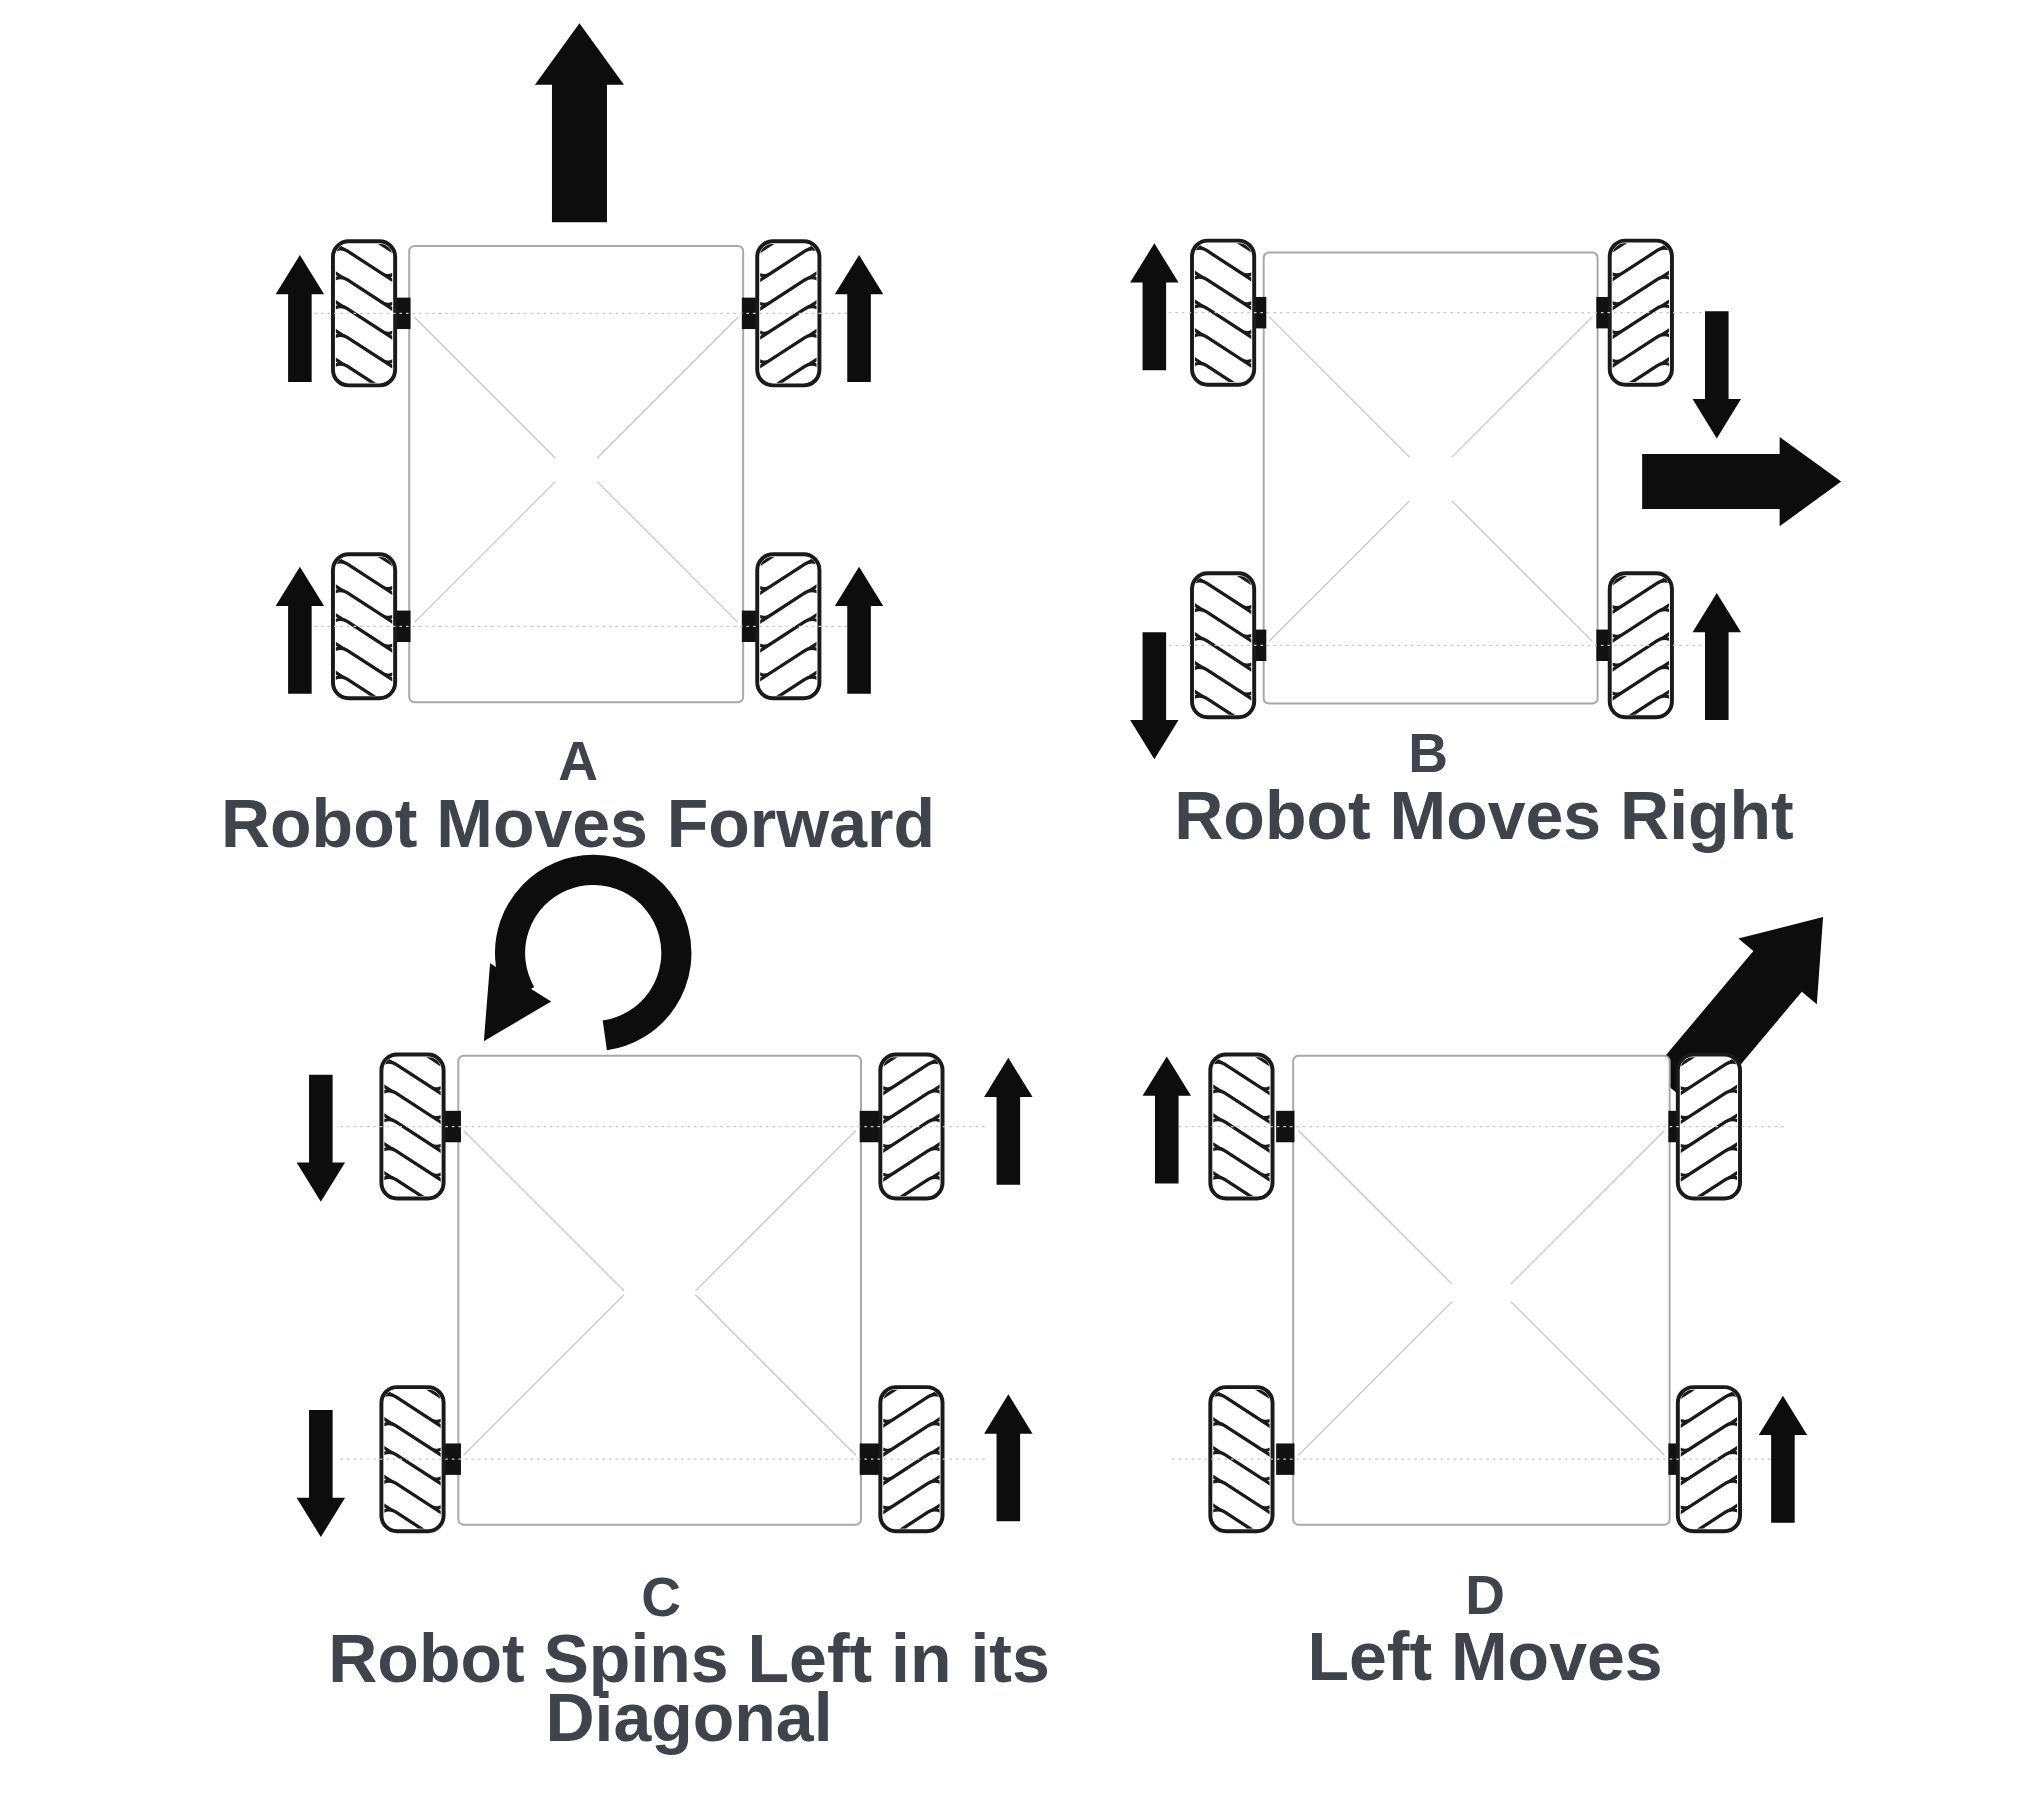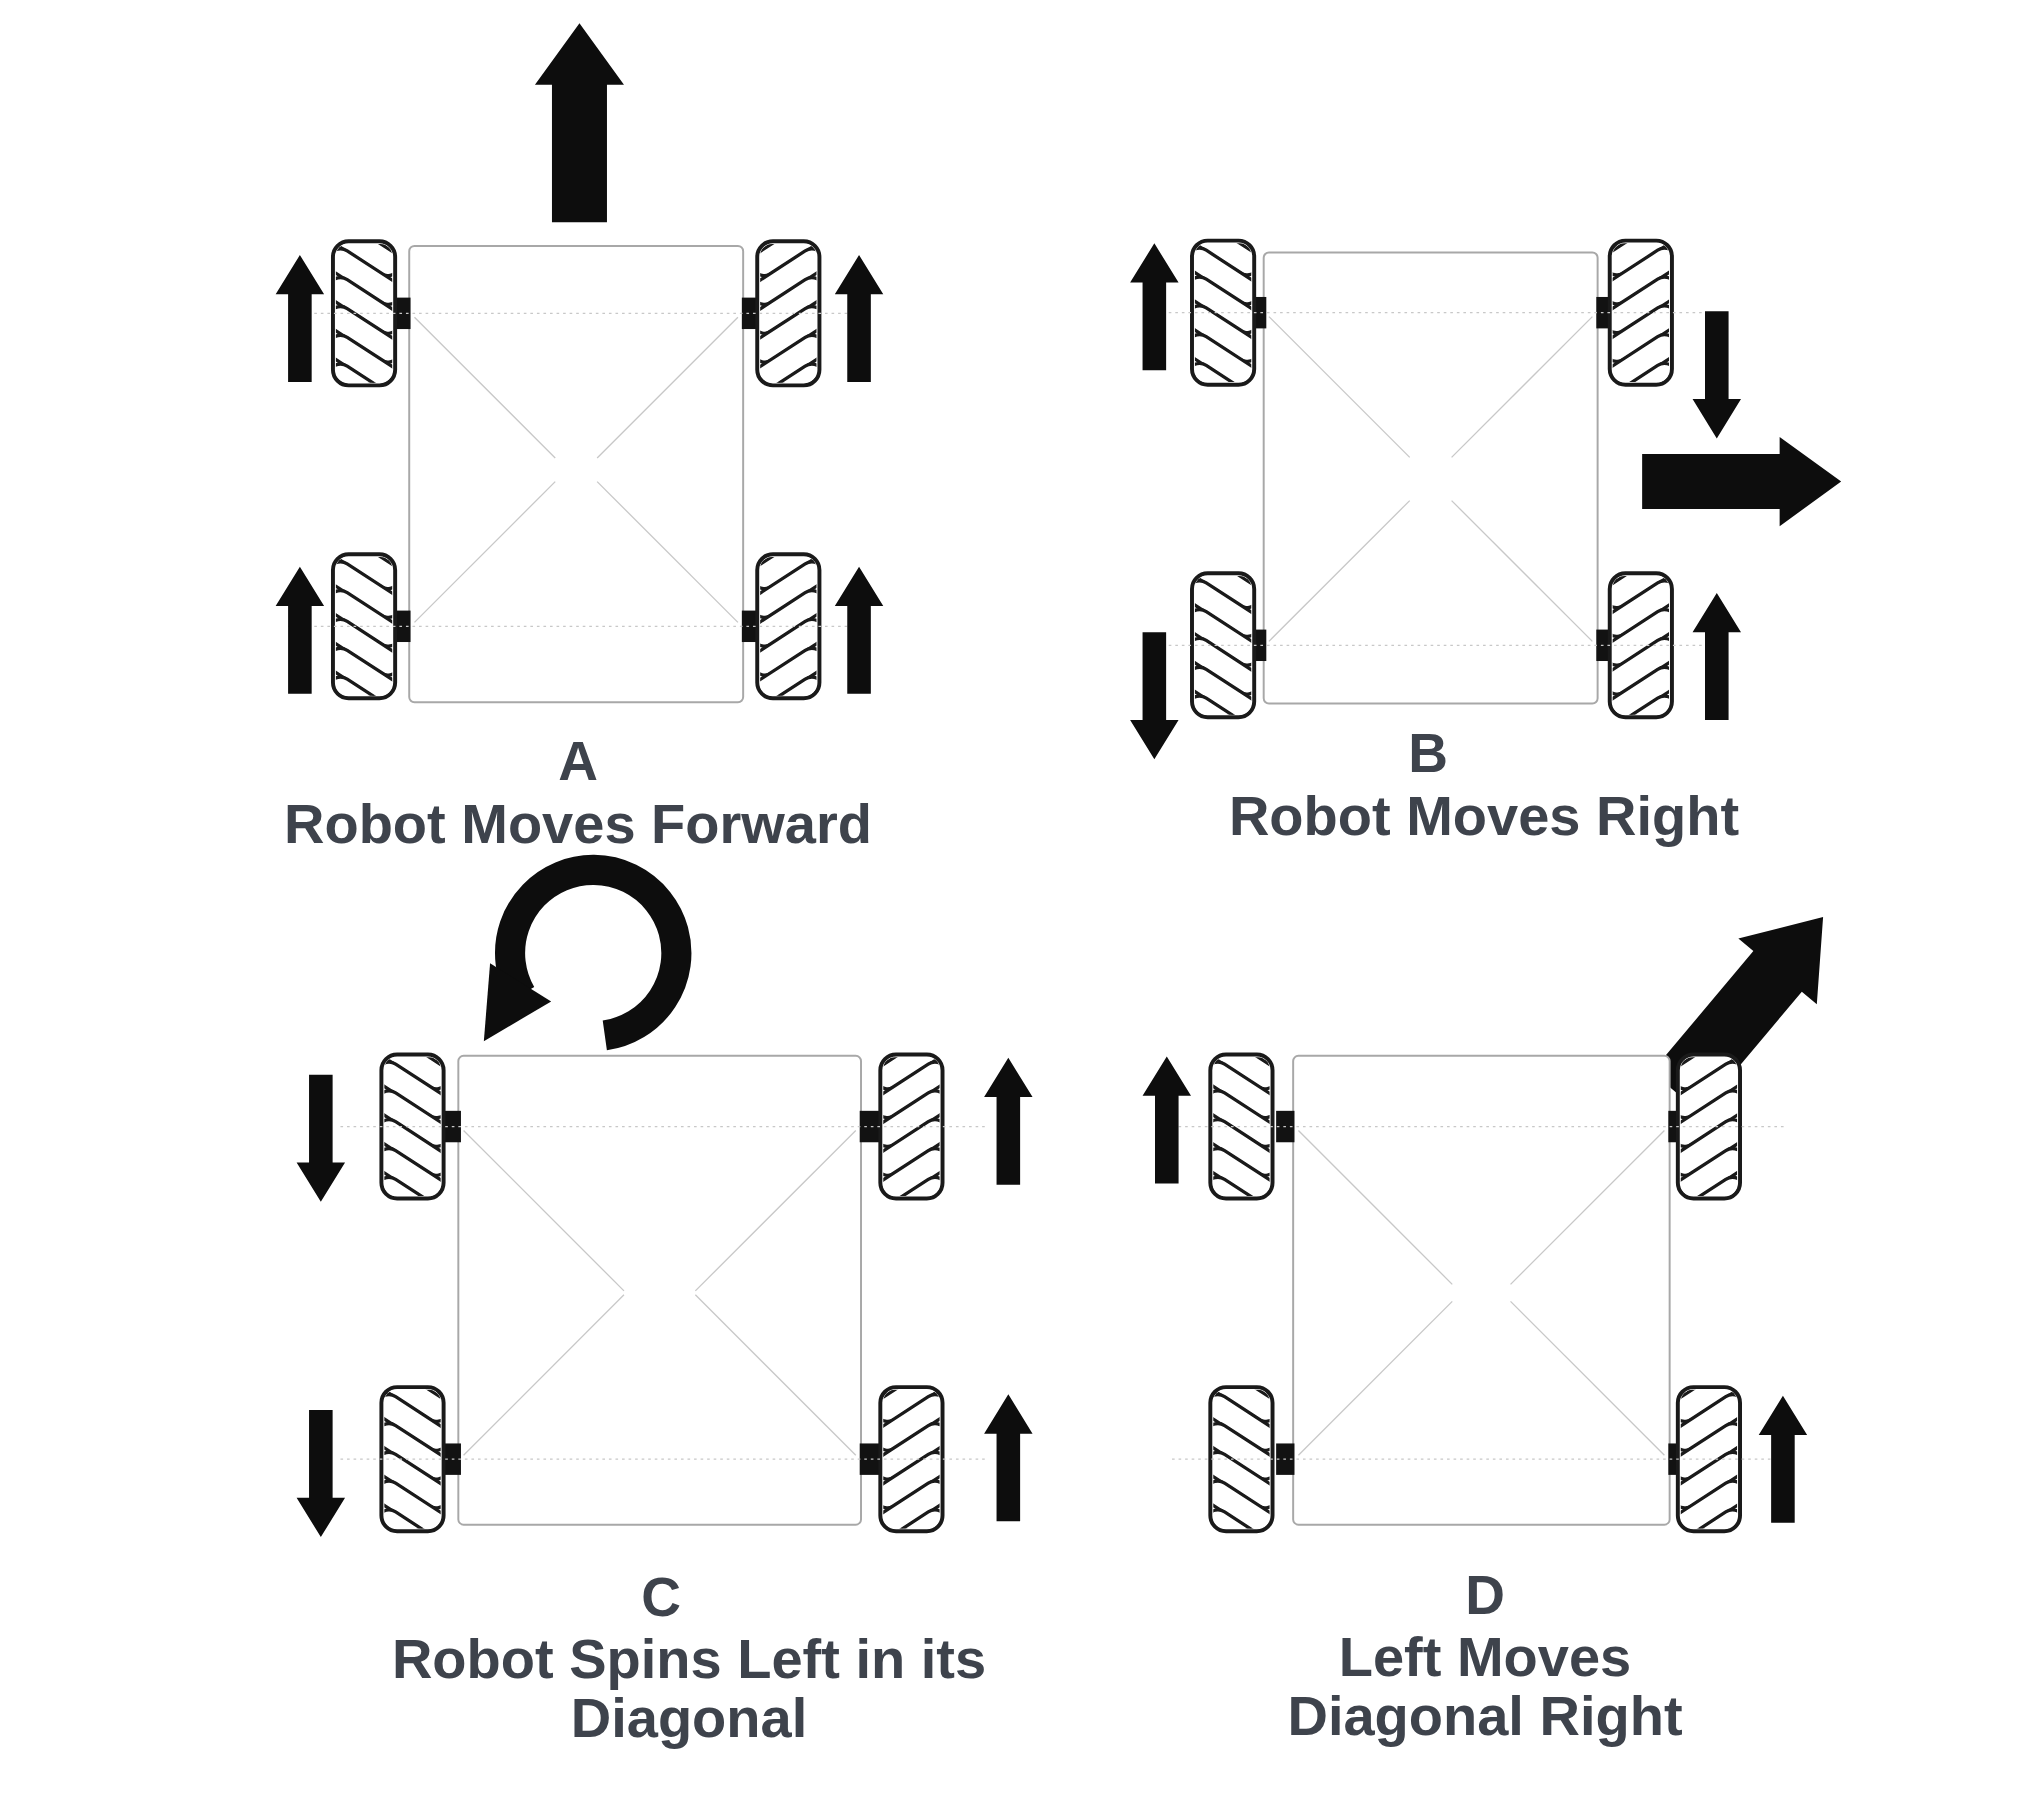--- a/index.html
+++ b/index.html
@@ -16,21 +16,21 @@
     transform:translateX(-50%);
     font-size:55px;font-weight:bold;
     line-height:59px;
     color:#3e434c;
     white-space:nowrap;
     text-align:center;
   }
   .panel-caption{
     position:absolute;
     transform:translateX(-50%);
-    font-size:56px;font-weight:bold;
+    font-size:68px;font-weight:bold;
     line-height:59px;
     color:#3e434c;
     white-space:nowrap;
     text-align:center;
   }
 </style>
 </head>
 <body>
 
 <div class="stage">
@@ -276,17 +276,16 @@
 
   <div class="panel-label" style="left:661px;top:1568px;">C</div>
   <div class="panel-caption" style="left:689px;top:1629px;">
     <div>Robot Spins Left in its</div>
     <div>Diagonal</div>
   </div>
 
   <div class="panel-label" style="left:1485px;top:1566px;">D</div>
   <div class="panel-caption" style="left:1485px;top:1627px;">
     <div>Left Moves</div>
-    <div>Diagonal Right</div>
   </div>
 
 </div>
 
 
 </body></html>

